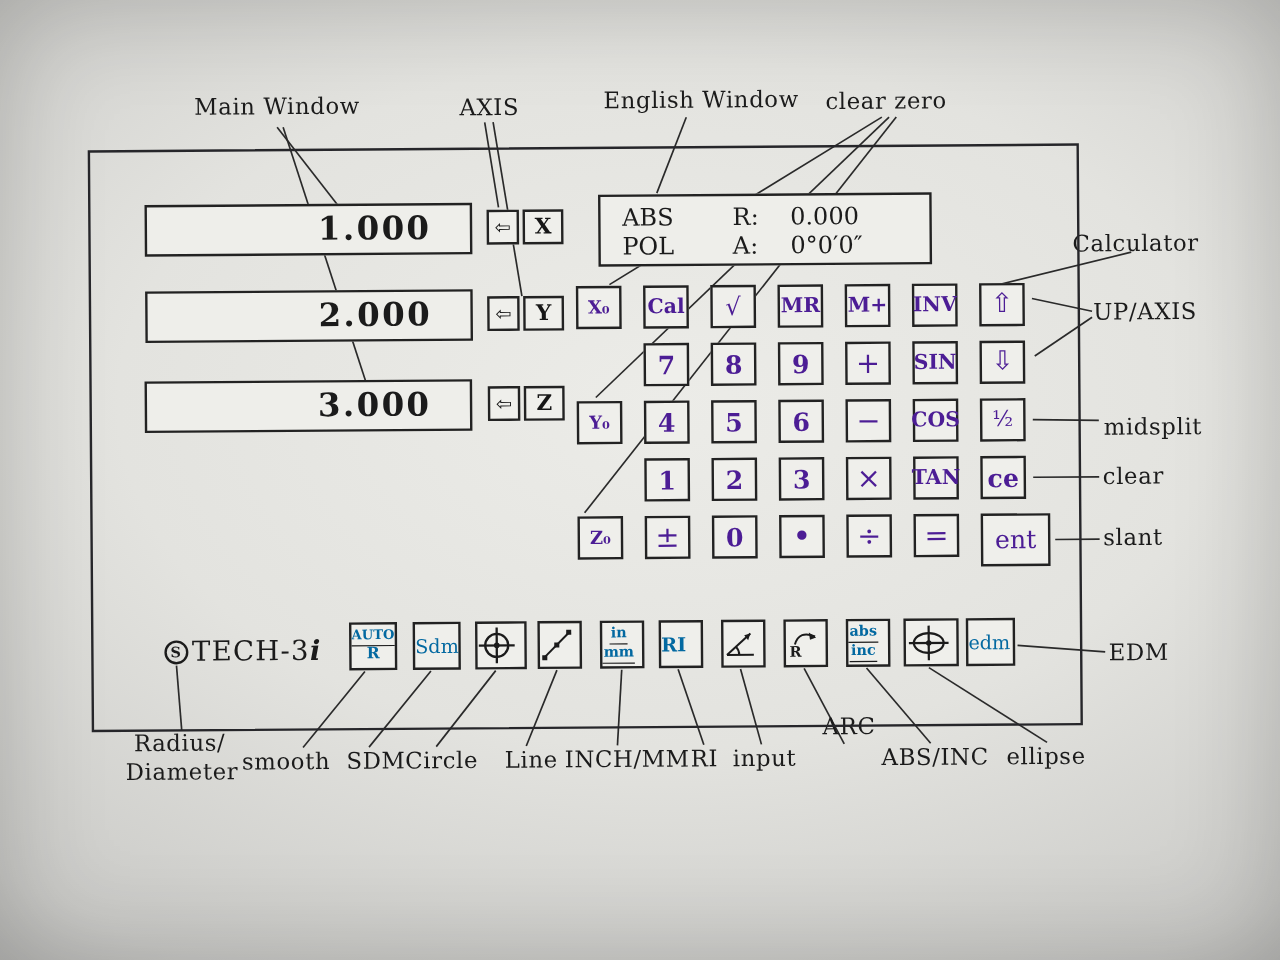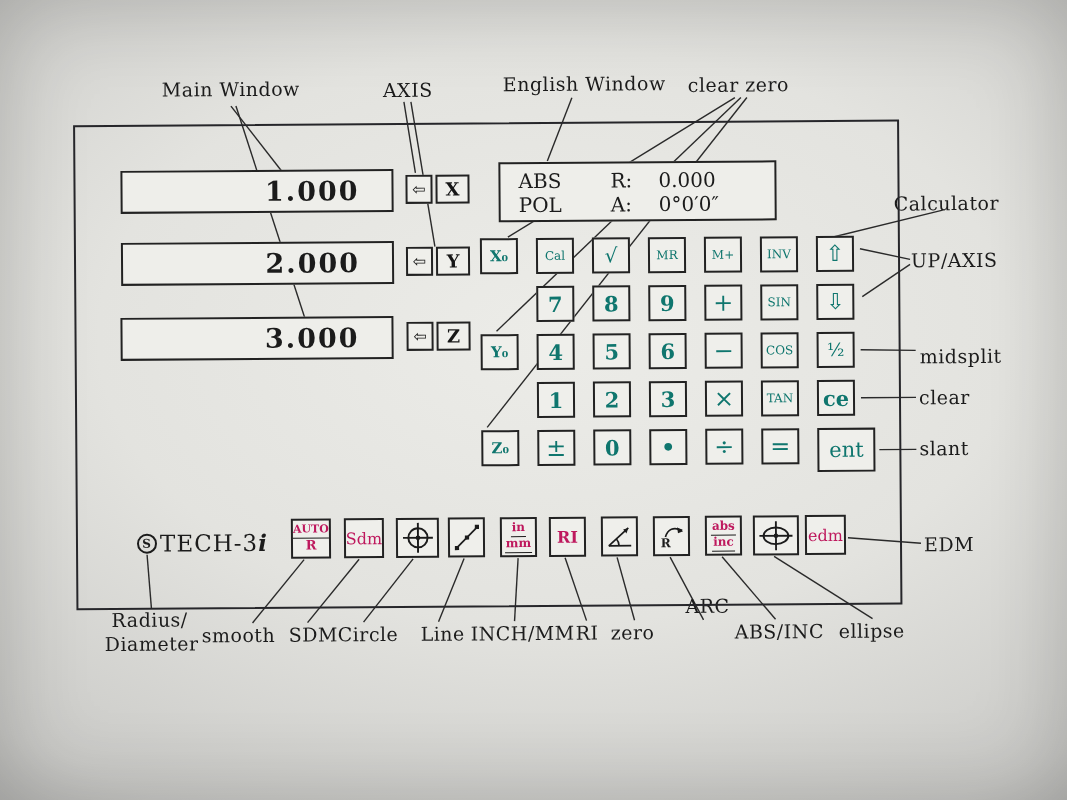--- a/index.html
+++ b/index.html
@@ -33,35 +33,35 @@
   .ew-row{display:flex;align-items:baseline;}
   .ew-mode{width:92px;}
   .ew-lbl{width:48px;}
   .calc-grid{
     position:absolute;left:481px;top:238px;
     display:grid;grid-template-columns:repeat(7,38px);grid-auto-rows:36px;column-gap:18px;row-gap:12px;
   }
   .key{
     width:38px;height:36px;border:2px solid #222;background:#efefeb;box-sizing:border-box;
     display:flex;align-items:center;justify-content:center;
-    font-family:"DejaVu Serif",serif;color:#0f766e;padding:12px;margin:0;line-height:1;
+    font-family:"DejaVu Serif",serif;color:#4c1d95;padding:12px;margin:0;line-height:1;
   }
   .num{font-size:21px;font-weight:bold;}
-  .fn{font-size:12px;font-weight:normal;}
+  .fn{font-size:17px;font-weight:bold;}
   .xyz{font-size:15px;font-weight:bold;}
   .op{font-size:24px;font-weight:normal;}
   .sqrt{font-size:20px;font-weight:normal;}
   .half{font-size:18px;font-weight:normal;}
   .cekey{font-size:21px;font-weight:bold;}
   .dot{font-size:22px;font-weight:bold;}
   .arrowkey{font-family:"DejaVu Sans",sans-serif;font-size:22px;font-weight:normal;}
   .entkey{width:58px;height:44px;font-size:21px;font-weight:normal;}
   .fnbtn{
     position:absolute;top:517px;height:40px;border:2px solid #222;background:#efefeb;box-sizing:border-box;
-    display:flex;align-items:center;justify-content:center;font-family:"DejaVu Serif",serif;color:#be185d;
+    display:flex;align-items:center;font-family:"DejaVu Serif",serif;color:#0369a1;
     padding:0;margin:0;
   }
   .stack{display:flex;flex-direction:column;align-items:center;justify-content:center;line-height:1.15;}
   .fr{font-size:12px;font-weight:bold;border-bottom:1.4px solid #1b1b1b;padding:0 1px 1px;}
   .autotop{font-size:11px;font-weight:bold;border-bottom:1.5px solid #1b1b1b;padding-bottom:1px;}
   .autobot{font-size:13px;font-weight:bold;}
   .btn-label{font-size:16px;font-weight:bold;}
   .btn-label-n{font-size:16px;}
   .brand{position:absolute;left:136px;top:527px;display:flex;align-items:center;font-size:23px;letter-spacing:1px;}
   .brand-logo{
@@ -121,21 +121,21 @@
   <div class="ann" style="left:923px;top:536px">EDM</div>
 
   <div class="ann" style="left:110px;top:606px">Radius/</div>
   <div class="ann" style="left:103px;top:630px">Diameter</div>
   <div class="ann" style="left:200px;top:622px">smooth</div>
   <div class="ann" style="left:287px;top:622px">SDM</div>
   <div class="ann" style="left:336px;top:622px">Circle</div>
   <div class="ann" style="left:419px;top:622px">Line</div>
   <div class="ann" style="left:469px;top:622px">INCH/MM</div>
   <div class="ann" style="left:574px;top:622px">RI</div>
-  <div class="ann" style="left:609px;top:622px">zero</div>
+  <div class="ann" style="left:609px;top:622px">input</div>
   <div class="ann" style="left:684px;top:596px">ARC</div>
   <div class="ann" style="left:733px;top:622px">ABS/INC</div>
   <div class="ann" style="left:837px;top:622px">ellipse</div>
 
   <div class="panel"></div>
 
   <div class="display" style="left:122px;top:168px">1.000</div>
   <div class="display" style="left:122px;top:240px">2.000</div>
   <div class="display" style="left:121px;top:315px">3.000</div>
 

